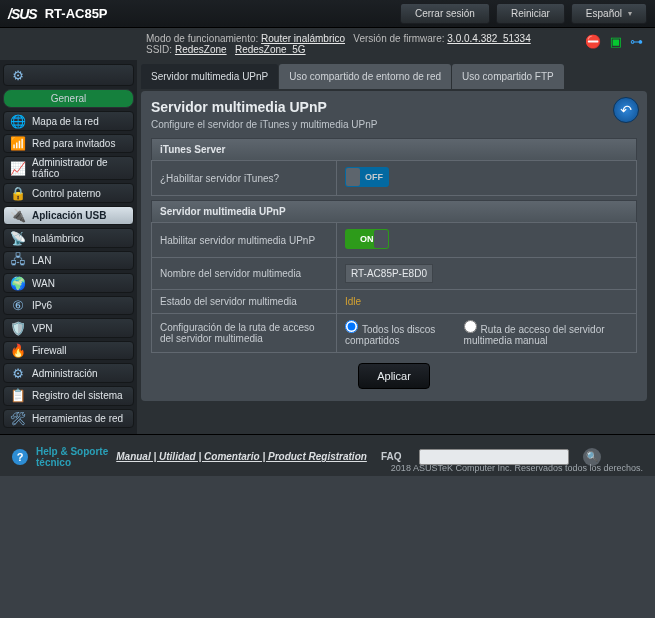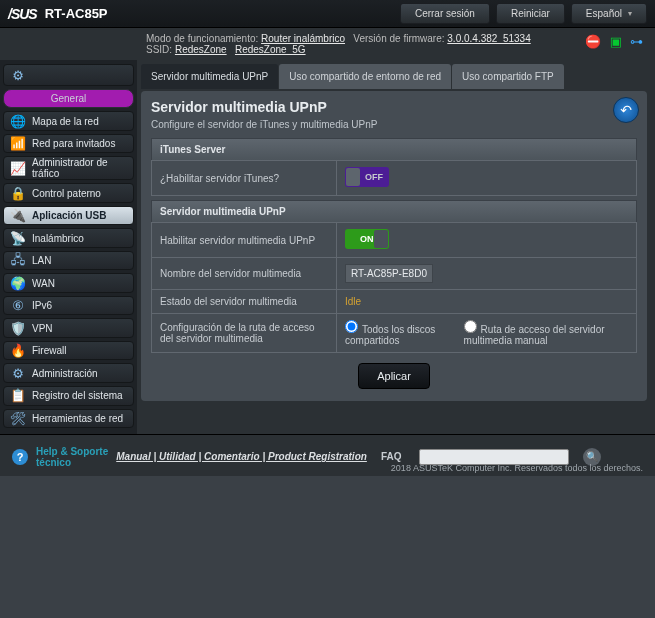--- a/index.html
+++ b/index.html
@@ -15,41 +15,41 @@
 .lang::after { content:"▾"; font-size:8px; color:#aaa; }
 
 .infobar { padding:5px 12px 5px 146px; font-size:10px; color:#bbb; position:relative; background:#2b3034; }
 .infobar u { color:#e6e6e6; }
 .ibicons { position:absolute; right:12px; top:6px; display:flex; gap:8px; font-size:13px; }
 .usb { color:#06c730; } .usb2 { color:#3aa9ff; } .usb3 { color:#e29e26; }
 
 
 .main { display:flex; flex:1; min-height:0; }
 .sidebar { width:137px; background:#1e2226; display:flex; flex-direction:column; padding:4px 3px 6px; gap:3px; overflow:hidden; }
-.sb-group { background:#a21caf; color:#c9cfd6; font-size:10px; text-align:center; padding:3px 0; border-radius:8px; border:1px solid #2a2f34; }
+.sb-group { background:#15803d; color:#c9cfd6; font-size:10px; text-align:center; padding:3px 0; border-radius:8px; border:1px solid #2a2f34; }
 .sb-item { display:flex; align-items:center; gap:6px; background:linear-gradient(#2d343a,#22262b); border:1px solid #141719; color:#dfe4e8; font-size:10px; padding:0 6px; height:27px; border-radius:4px; cursor:pointer; }
 .sb-item.two { height:31px; }
 .sb-item.active { background:linear-gradient(#d9e2e9,#aebac3); color:#16212b; font-weight:bold; }
 .sb-ico { width:16px; height:16px; display:flex; align-items:center; justify-content:center; font-size:13px; color:#89bde8; flex-shrink:0; }
 .sb-item.active .sb-ico { color:#1a6aa8; }
 
 
 .content { flex:1; padding:4px 8px 6px 4px; display:flex; flex-direction:column; min-width:0; }
 .tabs { display:flex; gap:1px; margin-bottom:2px; }
 .tab { background:#51585f; color:#d0d4d8; padding:7px 10px; font-size:10px; border-radius:3px 3px 0 0; cursor:pointer; }
 .tab.active { background:#22272c; color:#d8dde1; }
 .panel { background:#454c53; border-radius:4px; padding:8px 10px 12px; position:relative; }
 .ptitle { color:#e8ecef; font-size:14px; font-weight:bold; margin-bottom:4px; }
 .psub { font-size:10px; color:#bfc5cb; margin-bottom:8px; }
 .back { position:absolute; right:8px; top:6px; width:26px; height:26px; border-radius:50%; background:radial-gradient(#2e85d8,#0e4e8e); display:flex; align-items:center; justify-content:center; color:#fff; font-size:14px; cursor:pointer; border:1px solid #0b355e;}
 .sectionhdr { background:linear-gradient(#5e666e,#4c545b); color:#e0e4e8; font-size:10px; font-weight:bold; padding:5px 8px; border:1px solid #3a4047; border-bottom:none; }
 table.form { width:100%; border-collapse:collapse; }
 table.form td { border:1px solid #616870; padding:6px 8px; font-size:10px; color:#c7ccd1; vertical-align:middle; }
 table.form td:first-child { width:185px; }
-.toggle { width:44px; height:20px; border-radius:3px; background:#4c1d95; display:inline-flex; align-items:center; position:relative; color:#fff; font-size:9px; font-weight:bold; }
+.toggle { width:44px; height:20px; border-radius:3px; background:#0369a1; display:inline-flex; align-items:center; position:relative; color:#fff; font-size:9px; font-weight:bold; }
 .toggle .knob { width:14px; height:18px; background:#5d656d; border-radius:2px; position:absolute; top:1px; }
 .toggle.off .knob { left:1px; } .toggle.off .lbl { position:absolute; right:6px; color:#c5c9cd;}
 .toggle.on { background:#2d9b1a; } .toggle.on .knob { right:1px; background:#4a515a;} .toggle.on .lbl { position:absolute; left:15px;}
 .tin { background:#596067; border:1px solid #3e444a; color:#e6e9ec; font-size:10px; padding:3px 5px; width:88px; }
 .idle { color:#d4a132; }
 .radio-row { display:flex; gap:12px; align-items:center; font-size:10px; }
 .radio-row input { margin-right:4px; }
 .apply { display:block; margin:10px auto 0; background:linear-gradient(#20242a,#0f1215); color:#e8ecef; border:1px solid #000; padding:6px 18px; border-radius:4px; font-size:11px; cursor:pointer;}
 .spacer { flex:1; }
 

